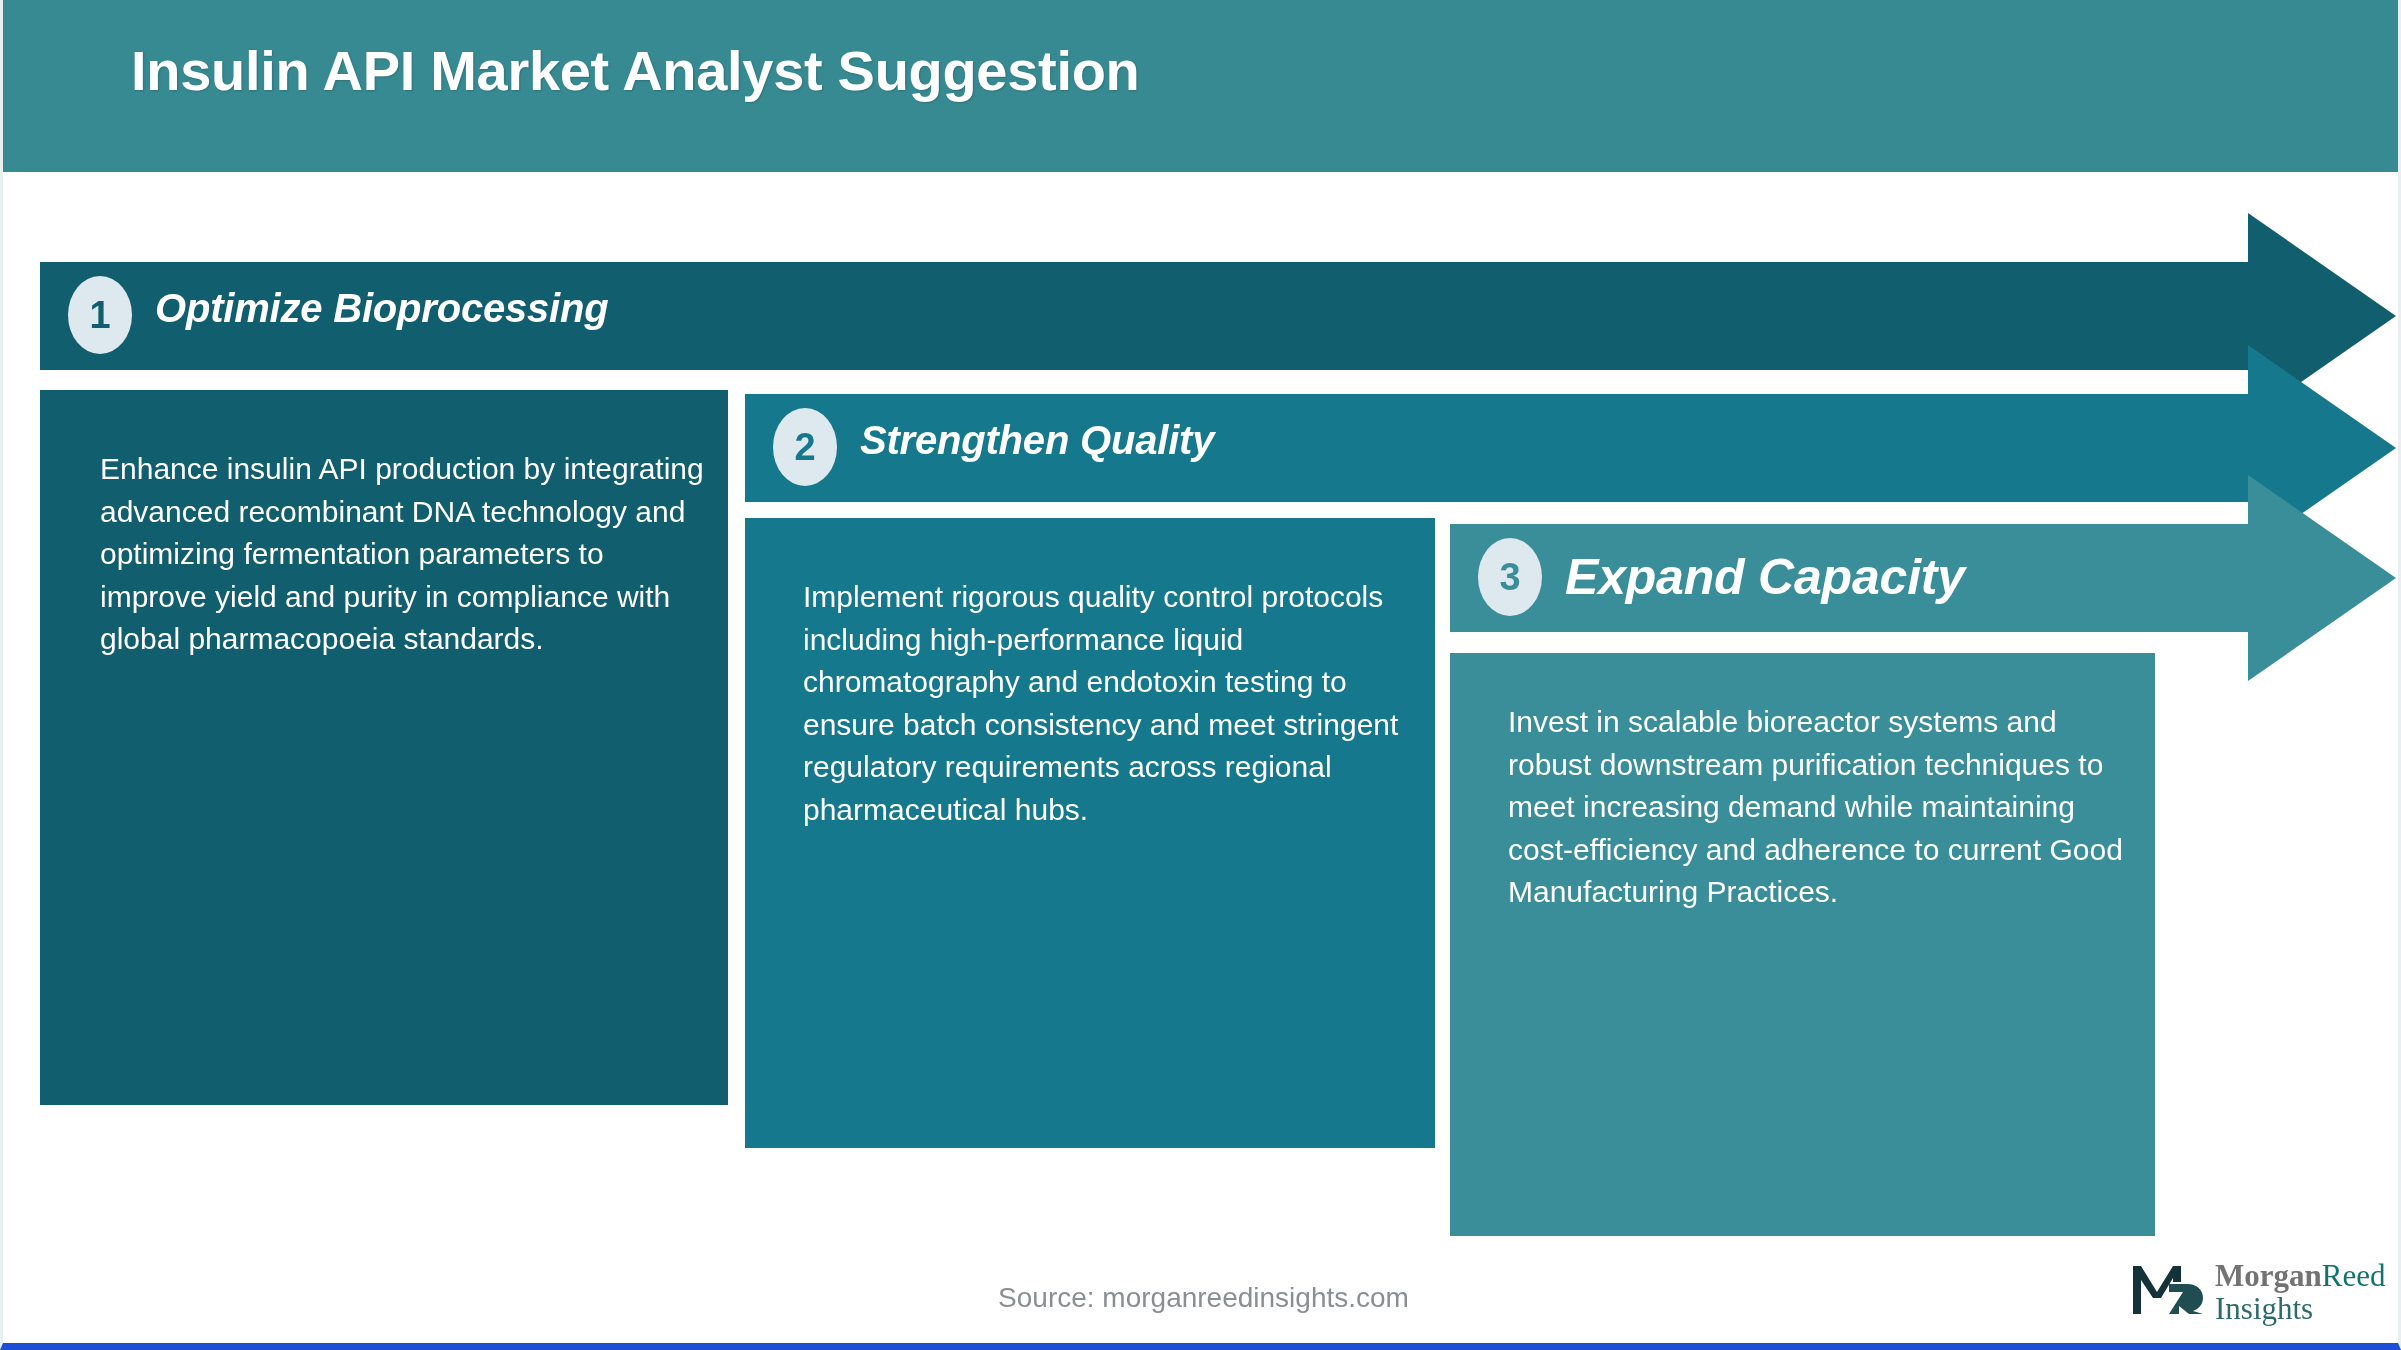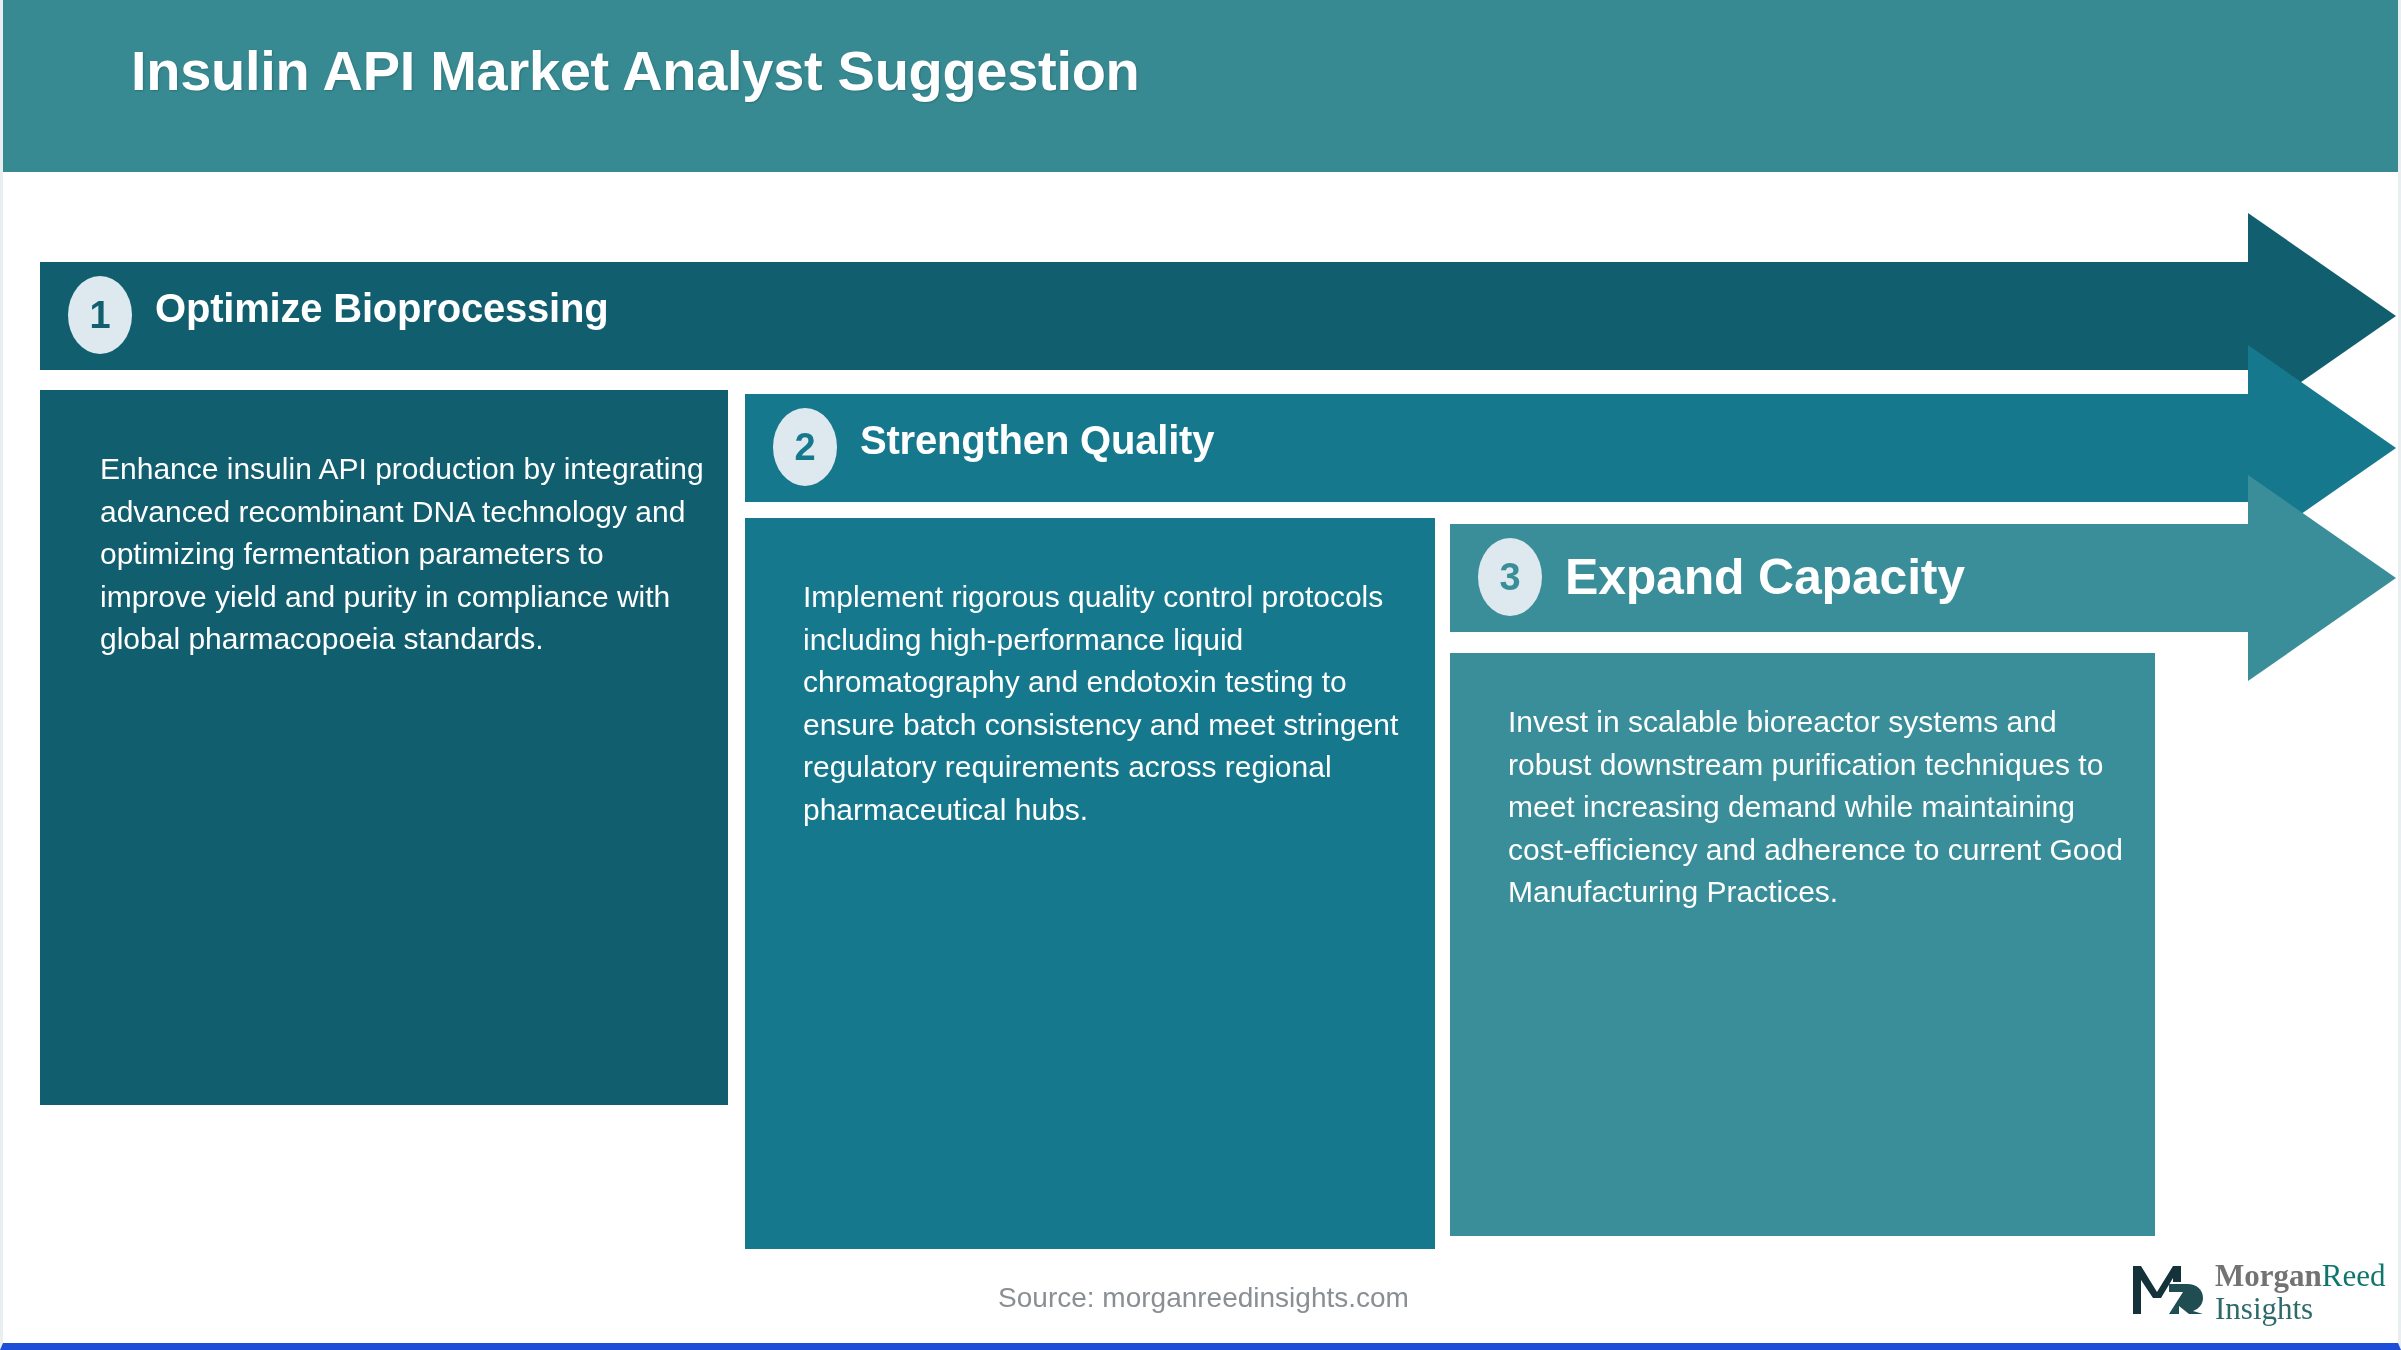--- a/index.html
+++ b/index.html
@@ -73,20 +73,21 @@
     justify-content: center;
     font-weight: 600;
     line-height: 1;
   }
   .band-title {
     position: absolute;
     color: #ffffff;
     font-weight: bold;
     white-space: nowrap;
     letter-spacing: -0.2px;
+    font-style: italic;
   }
 
   
   .body-box {
     position: absolute;
     box-sizing: border-box;
   }
   .body-text {
     position: absolute;
     color: #ffffff;
@@ -155,21 +156,21 @@
 
   <div class="arrow-band" style="left:742px; top:394px; width:1503px; height:108px;">
     <div class="band-bar" style="width:1503px; background:#16788d;"></div>
     <div class="band-head" style="left:1503px; margin-top:-103px; border-width:103px 0 103px 148px; border-left-color:#16788d;"></div>
     <div class="badge" style="left:28px; top:14px; width:64px; height:78px; font-size:38px; color:#16788d;">
       <span>2</span>
     </div>
     <div class="band-title" style="left:115px; top:24px; font-size:40px;">Strengthen Quality</div>
   </div>
 
-  <div class="body-box" style="left:742px; top:518px; width:690px; height:731px; background:#16788d;">
+  <div class="body-box" style="left:742px; top:518px; width:690px; height:630px; background:#16788d;">
     <div class="body-text" style="left:58px; top:58px; width:610px;">Implement rigorous quality control protocols including high-performance liquid chromatography and endotoxin testing to ensure batch consistency and meet stringent regulatory requirements across regional pharmaceutical hubs.</div>
   </div>
 
   <div class="arrow-band" style="left:1447px; top:524px; width:798px; height:108px;">
     <div class="band-bar" style="width:798px; background:#3a8e99;"></div>
     <div class="band-head" style="left:798px; margin-top:-103px; border-width:103px 0 103px 148px; border-left-color:#3a8e99;"></div>
     <div class="badge" style="left:28px; top:14px; width:64px; height:78px; font-size:38px; color:#3a8e99;">
       <span>3</span>
     </div>
     <div class="band-title" style="left:115px; top:24px; font-size:50px;">Expand Capacity</div>

